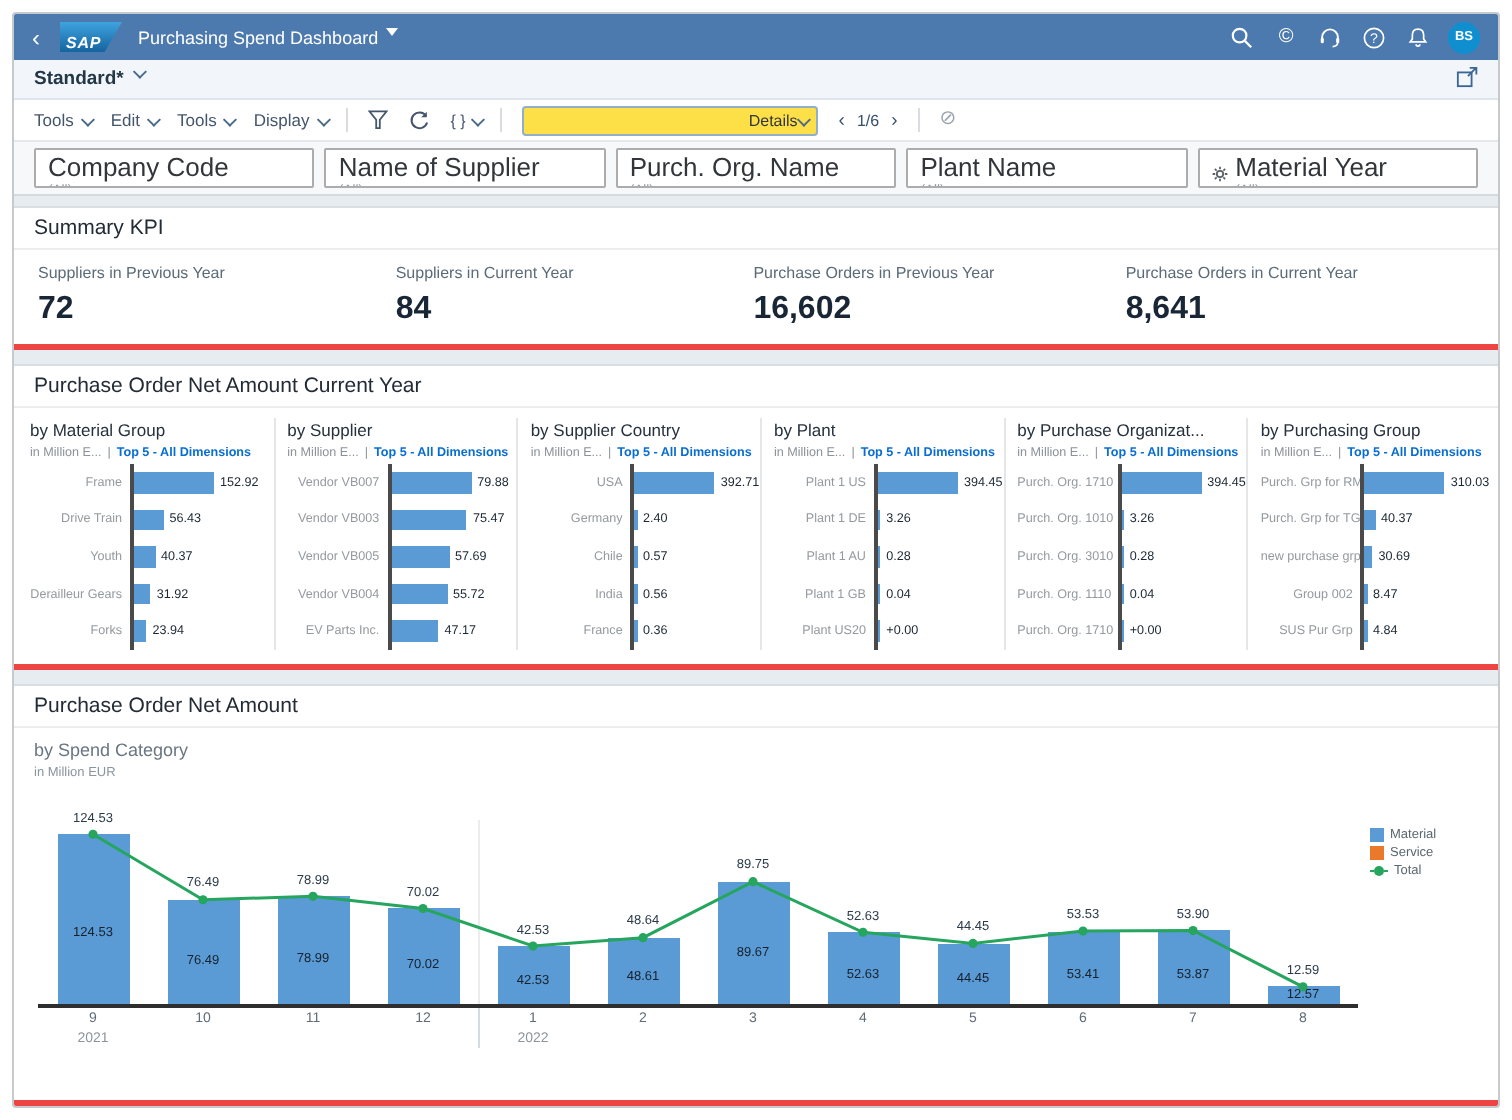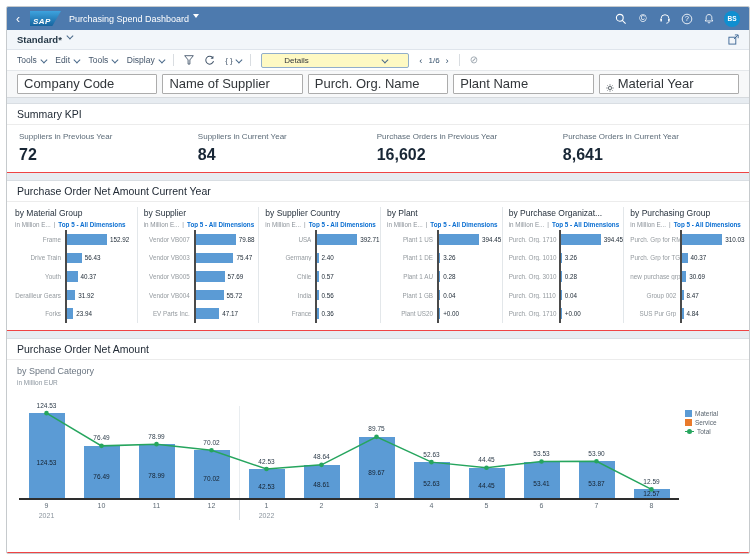--- a/index.html
+++ b/index.html
@@ -21,36 +21,36 @@
   .variant{height:20px;background:#f2f6fa;border-bottom:1px solid #dfe5ec;display:flex;align-items:center;padding:0 10px;flex-shrink:0}
   .variant-name{font-size:9.5px;font-weight:600;color:#243746;display:flex;gap:5px}
   .chev{width:4.5px;height:4.5px;border-right:1.2px solid #4a6a8a;border-bottom:1.2px solid #4a6a8a;transform:rotate(45deg) translateY(-1px);display:inline-block}
   .popout{color:#3b6695;cursor:pointer}
 
   
   .toolbar{height:21px;background:#fff;border-bottom:1px solid #e5e8eb;display:flex;align-items:center;padding:0 10px;gap:10px;color:#44566b;font-size:8.5px;flex-shrink:0}
   .tmenu{display:flex;align-items:center;gap:4px;cursor:pointer}
   .vsep{width:1px;height:12px;background:#d9dde1}
   .tic{display:flex;align-items:center;color:#44566b;cursor:pointer;gap:3px}
-  .details{width:148px;height:15px;border:1px solid #91aecb;border-radius:2px;background:#fef9c3;display:flex;align-items:center;justify-content:space-between;padding:0 22px;font-size:8px;color:#32363a;cursor:pointer}
+  .details{width:148px;height:15px;border:1px solid #91aecb;border-radius:2px;background:#fde047;display:flex;align-items:center;justify-content:flex-end;padding:0 5px;font-size:8px;color:#32363a;cursor:pointer}
   .pager{display:flex;align-items:center;gap:6px;color:#35506b;font-size:8px}
   .pager .pchev{font-size:9.5px;cursor:pointer}
   .noicon{color:#9aa4ad;font-size:10px;line-height:1}
 
   
   .filters{height:27px;background:#f7f8f9;border-bottom:1px solid #d6dade;display:flex;gap:5px;padding:3px 10px;flex-shrink:0}
   .ffield{flex:1;background:#fff;border:1px solid #acacac;border-radius:1px;padding:1px 6px;overflow:hidden;cursor:pointer;display:flex;gap:4px}
   .ftexts{min-width:0}
   .flabel{font-size:13px;color:#32363a;line-height:1.2;white-space:nowrap;overflow:hidden;text-overflow:ellipsis}
   .fvalue{font-size:6.8px;color:#8f959b;line-height:1.2}
   .gear{color:#5a6268;flex-shrink:0;margin-top:2px}
 
   
   .content{flex:1;background:#e7ecf1;padding-top:5px;display:flex;flex-direction:column;overflow:hidden}
-  .card{background:#fff;border-top:1px solid #d9dee3;border-bottom:1px solid #ef4444}
+  .card{background:#fff;border-top:1px solid #d9dee3;border-bottom:3px solid #ef4444}
   .card-title{font-size:10.5px;color:#222b36;padding:4px 10px;border-bottom:1px solid #ececec}
 
   .kpi-row{display:grid;grid-template-columns:24.5% 24.5% 25.5% 25.5%;padding:7px 0 8px 12px}
   .kpi-label{font-size:8px;color:#5c6b78;margin-bottom:5px}
   .kpi-value{font-size:16px;font-weight:600;color:#182635}
 
   .mid-card{margin-top:7px}
   #mini-charts{display:grid;grid-template-columns:repeat(6,1fr);padding:5px 4px 7px 8px}
   .mini-chart{padding:1px 3px 0 0;min-width:0}
   .mini-chart + .mini-chart{border-left:1px solid #e3e7ea;padding-left:6px}

